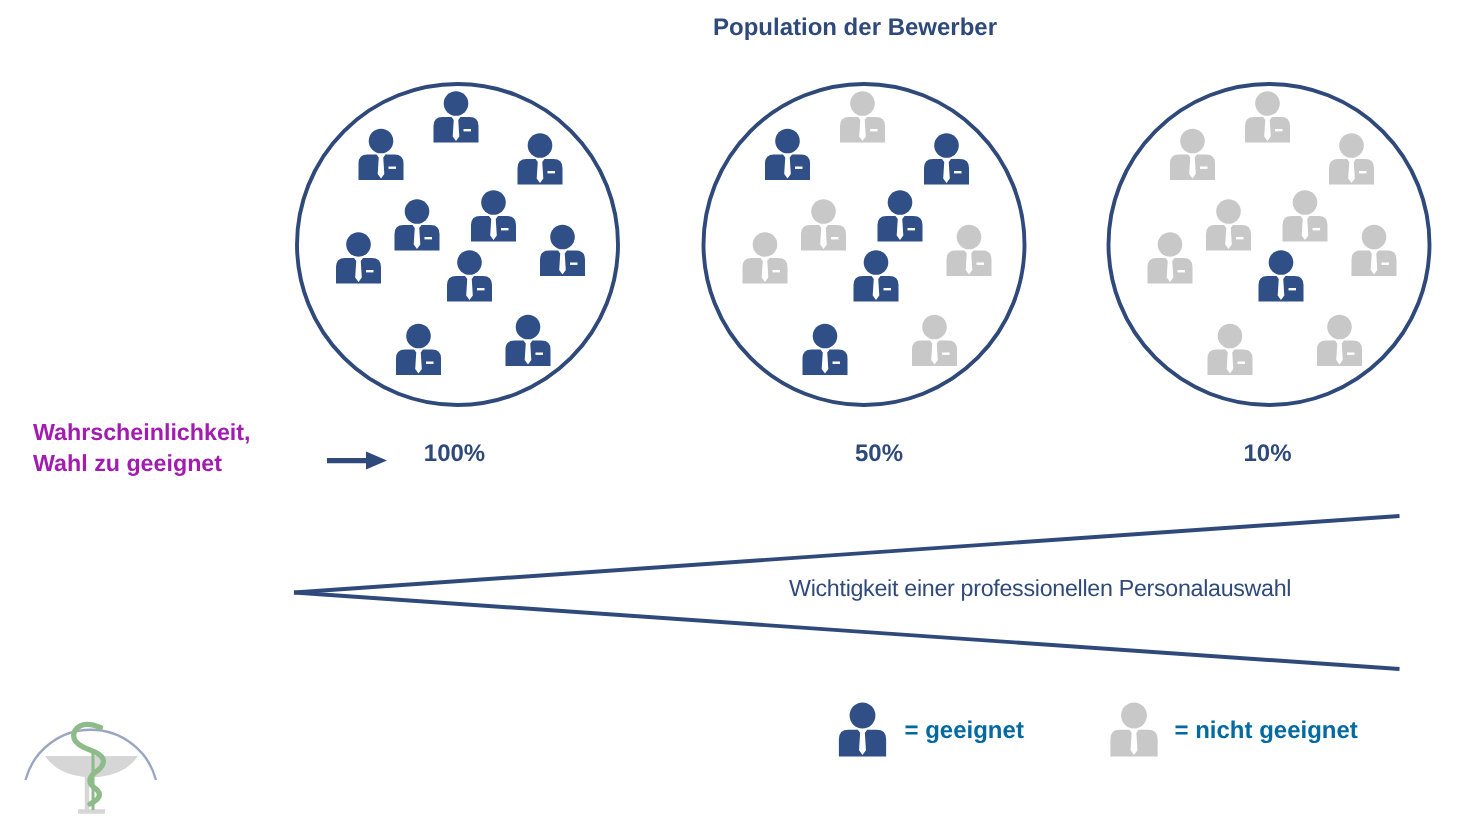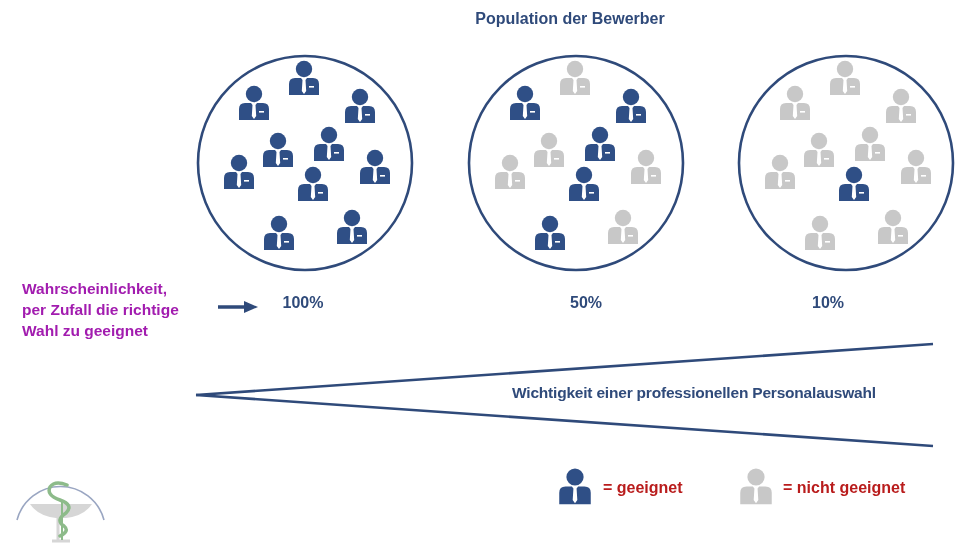--- a/index.html
+++ b/index.html
@@ -5,23 +5,23 @@
   html, body { margin: 0; padding: 0; background: #ffffff; }
   body { width: 980px; height: 552px; position: relative; overflow: hidden;
          font-family: "Liberation Sans", "DejaVu Sans", sans-serif; color: #2f4a7a; }
   .title { position: absolute; left: 0; width: 1120px; top: 10px; text-align: center;
            font-weight: bold; font-size: 16px; color: #2f4a7a; }
   svg.main { position: absolute; left: 0; top: 0; }
   .prob-label { position: absolute; left: 22px; top: 278px; font-weight: bold;
                 font-size: 15.5px; line-height: 21px; color: #a21caf; }
   .pct { position: absolute; top: 294px; font-weight: bold; font-size: 16px;
          color: #2f4a7a; transform: translateX(-50%); }
-  .wedge-label { position: absolute; left: 512px; top: 384px; font-weight: bold;
+  .wedge-label { position: absolute; left: 526px; top: 384px; font-weight: normal;
                  font-size: 15.5px; color: #2f4a7a; letter-spacing: -0.2px; white-space: nowrap; text-align: center; }
-  .legend-text { position: absolute; top: 479px; font-weight: bold; font-size: 16px; color: #b91c1c; }
+  .legend-text { position: absolute; top: 479px; font-weight: bold; font-size: 16px; color: #0369a1; }
 </style>
 </head>
 <body>
 
 <div class="title" style="width:1140px;">Population der Bewerber</div>
 
 <svg class="main" width="980" height="552" viewBox="0 0 980 552">
   <defs>
     <g id="person">
       <circle cx="0" cy="0" r="8.2"></circle>
@@ -177,24 +177,23 @@
     <path d="M 17 520 A 45 45 0 0 1 104 520" fill="none" stroke="#9aa6c2" stroke-width="1.6"></path>
     <path d="M 30 504 L 92 504 Q 84 516 66 518 L 56 518 Q 38 516 30 504 Z" fill="#d6d6d6"></path>
     <path d="M 58 518 L 58 540 M 52 541 L 70 541" stroke="#d6d6d6" stroke-width="3"></path>
     <path d="M 67 485 Q 55 480 50 487 Q 46 495 60 500 Q 74 505 66 513 Q 55 520 64 526 Q 70 531 60 536" fill="none" stroke="#8dbb8a" stroke-width="3.5" stroke-linecap="round"></path>
     <line x1="62" y1="500" x2="62" y2="540" stroke="#8dbb8a" stroke-width="2"></line>
   </g>
 </svg>
 
 <div class="prob-label">
   <div>Wahrscheinlichkeit,</div>
-  <div>per Zufall die richtige</div>
   <div>Wahl zu geeignet</div>
 </div>
 
 <div class="pct" style="left:303px;text-align:right;">100%</div>
 <div class="pct" style="left:586px;">50%</div>
-<div class="pct" style="left:828px;">10%</div>
+<div class="pct" style="left:845px;">10%</div>
 
 <div class="wedge-label">Wichtigkeit einer professionellen Personalauswahl</div>
 
 <div class="legend-text" style="left:603px;">= geeignet</div>
 <div class="legend-text" style="left:783px;">= nicht geeignet</div>
 
 </body></html>

